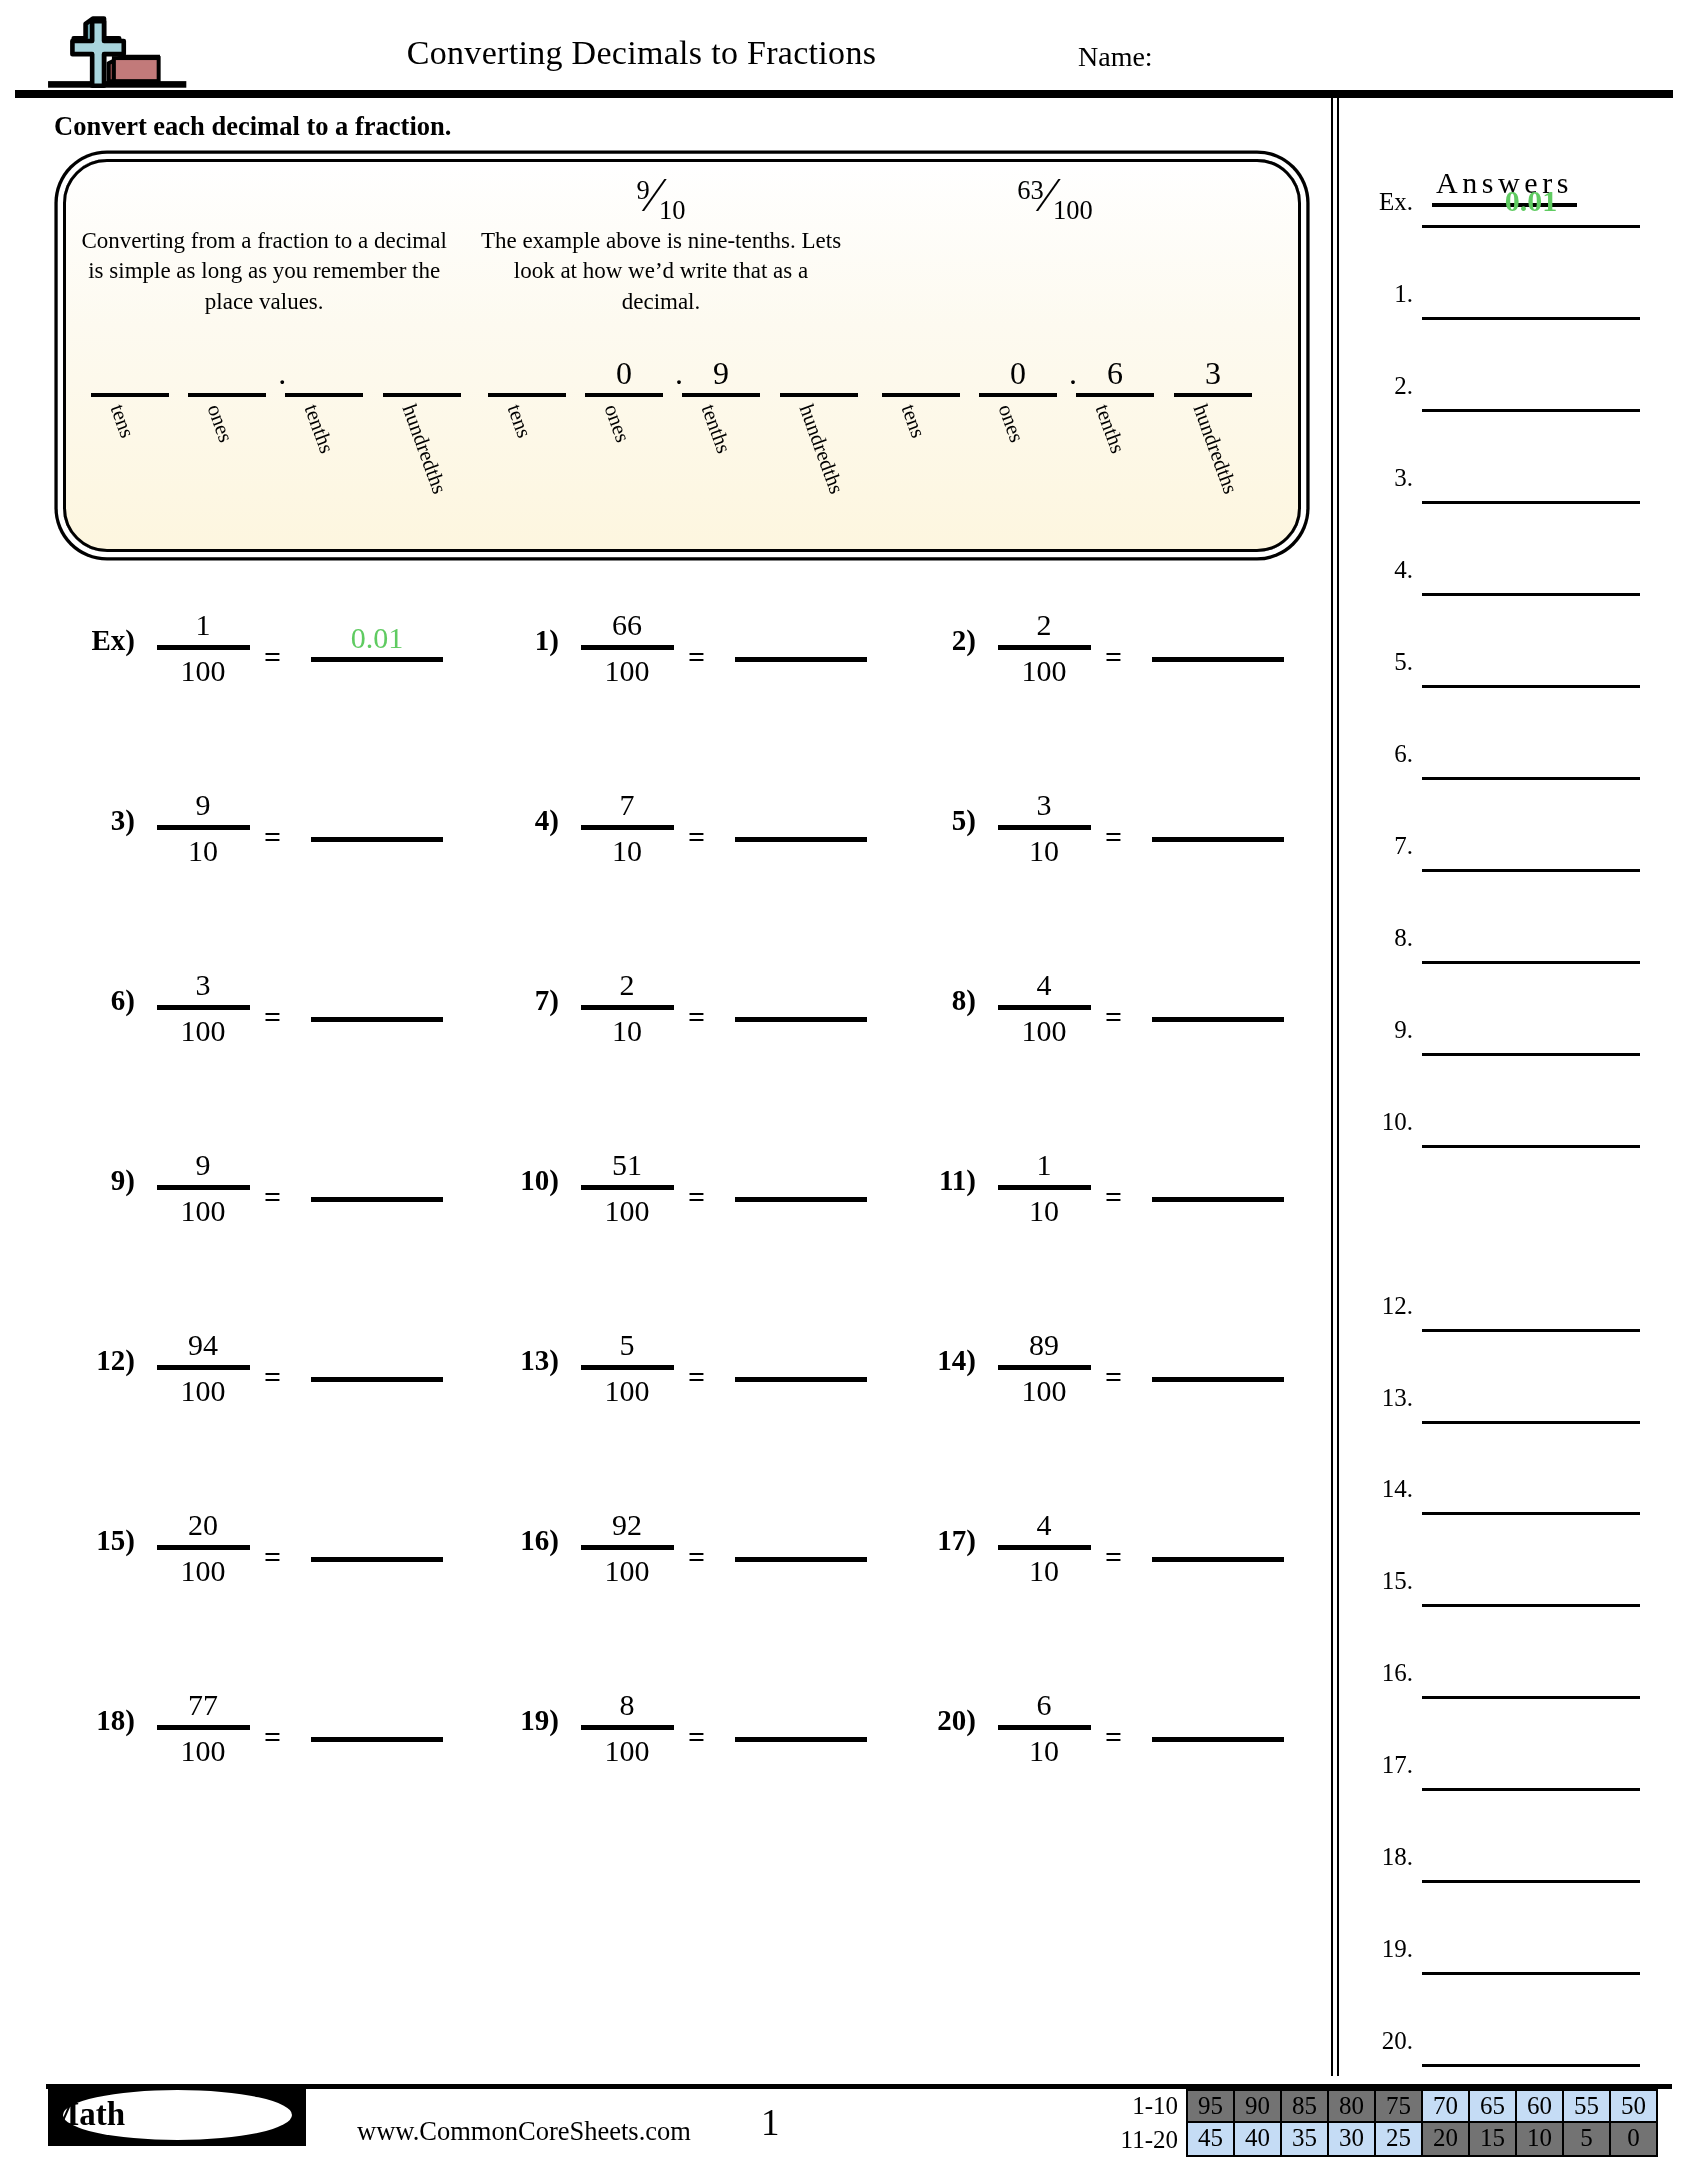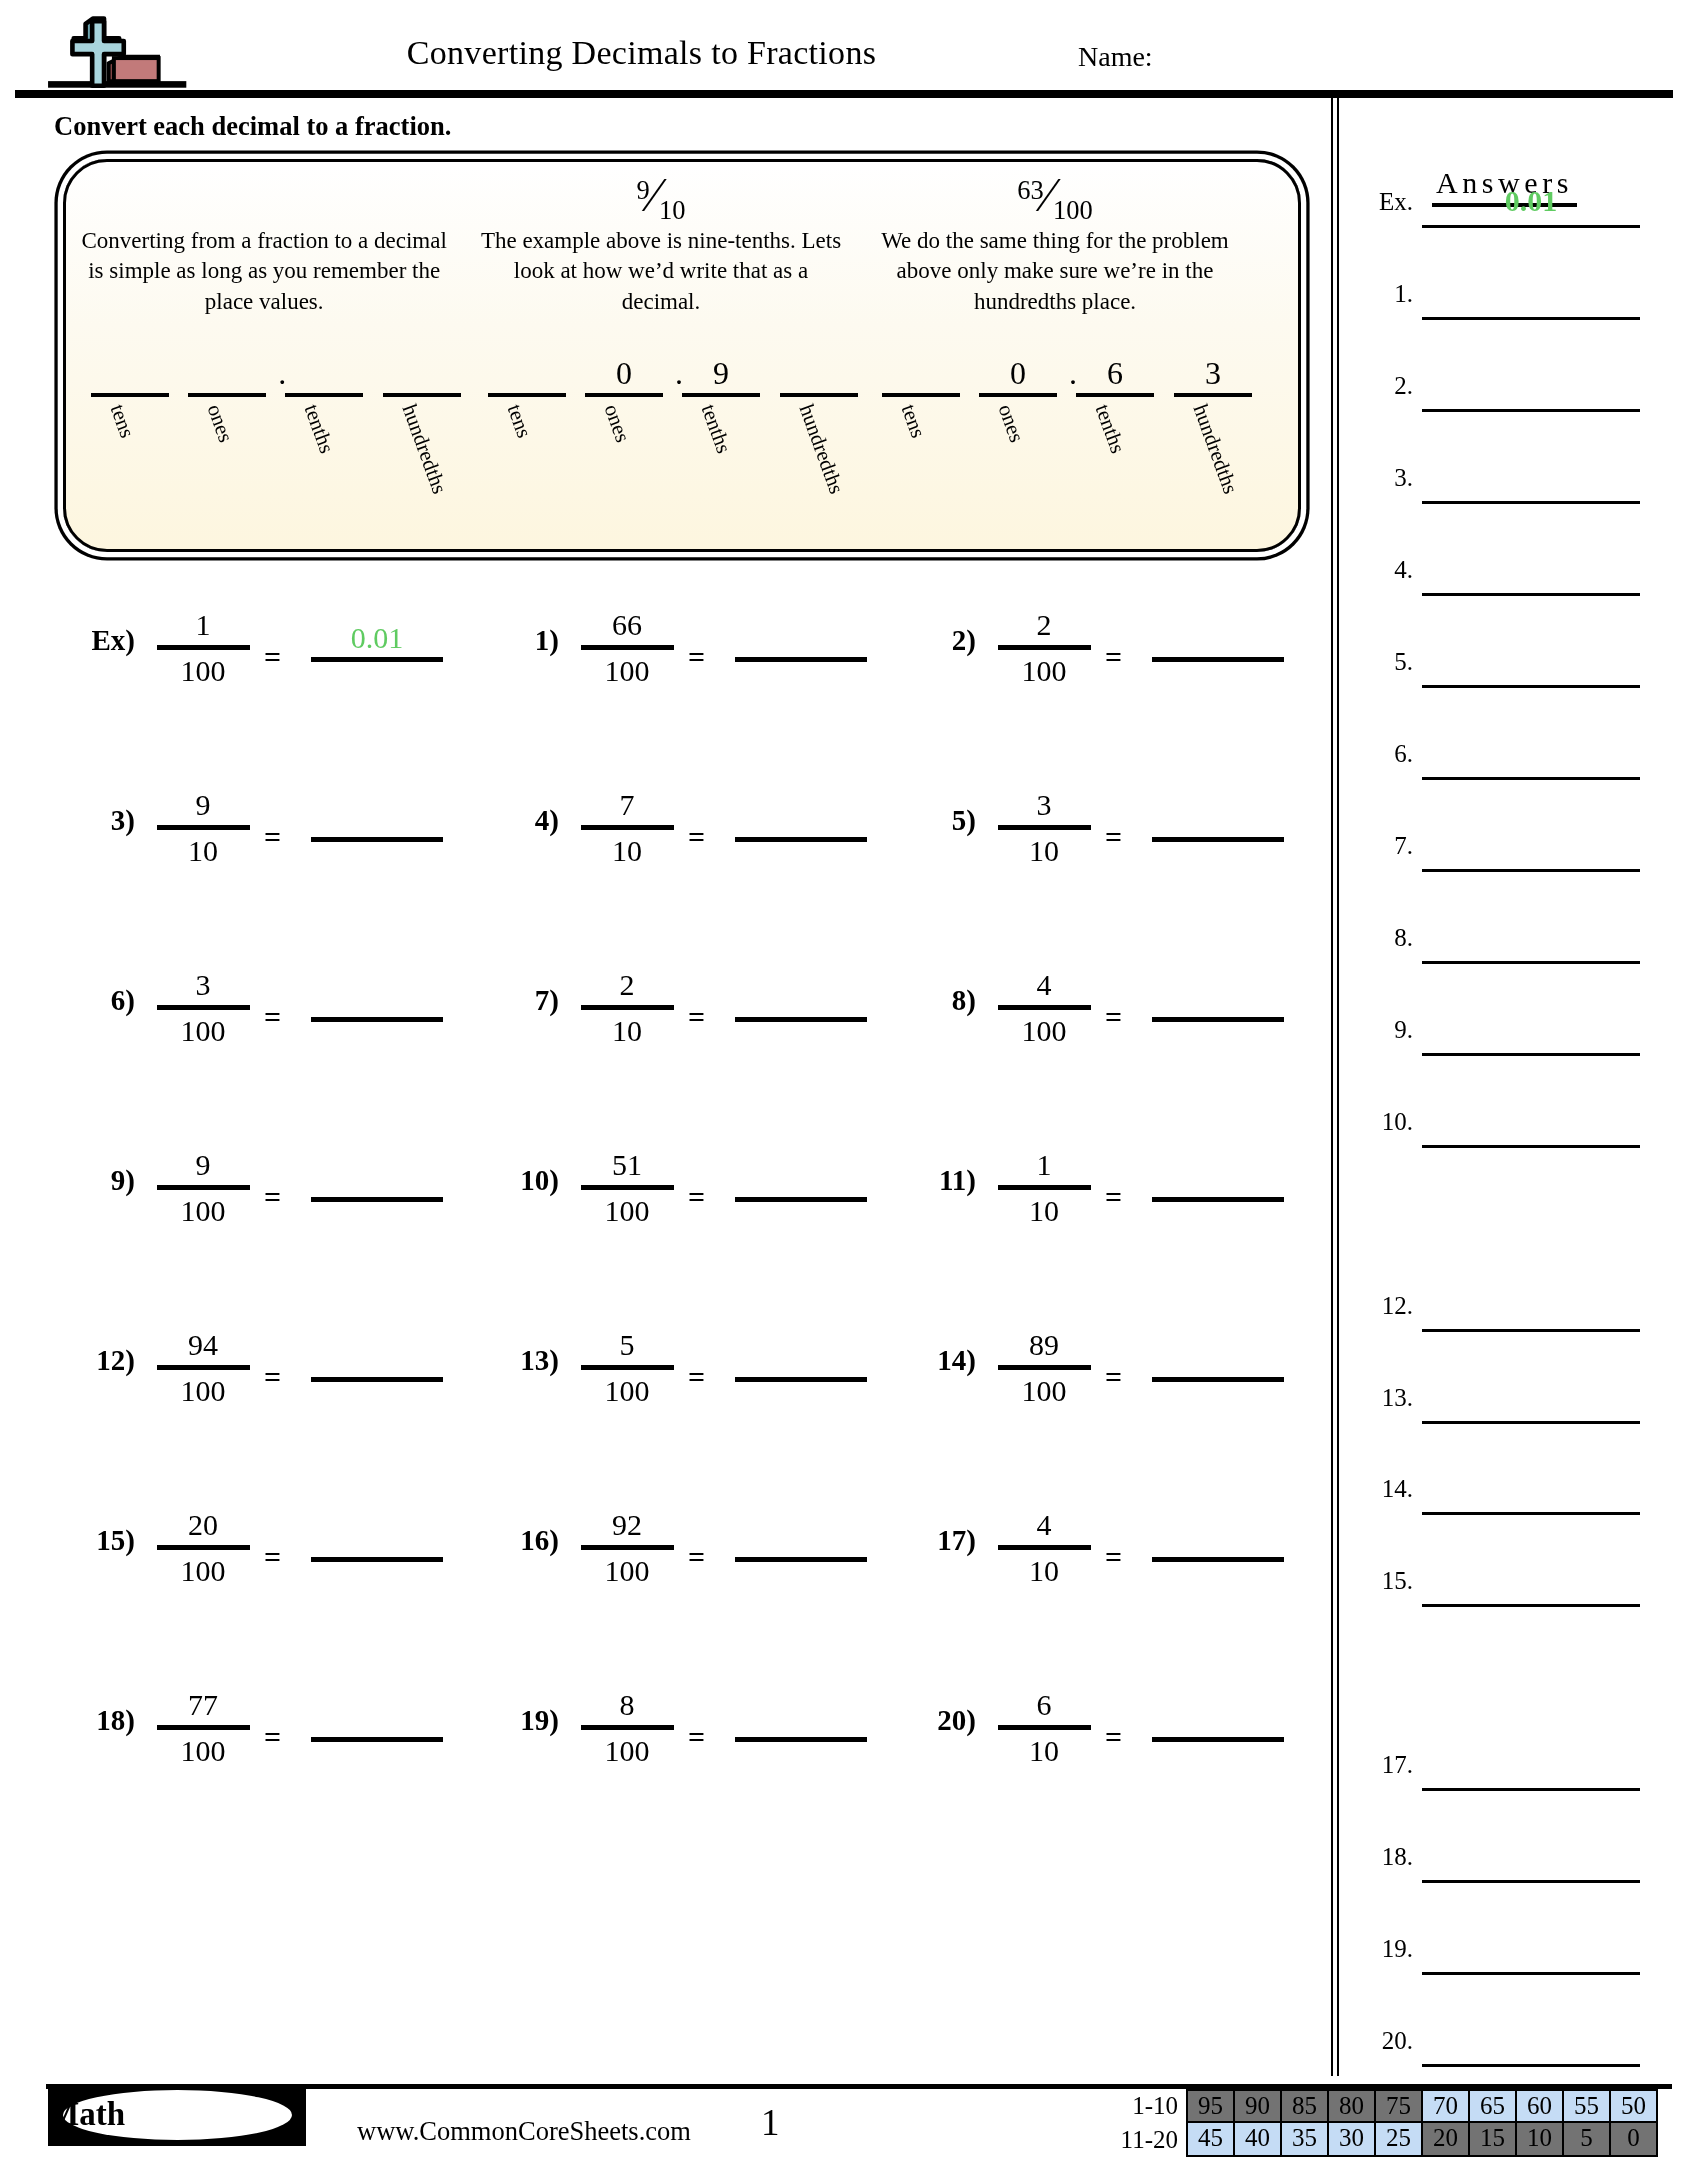--- a/index.html
+++ b/index.html
@@ -174,21 +174,20 @@
         <div class="blank"></div>
         <div class="lbl">hundredths</div>
       </div>
     </div>
   </div>
 
   <div class="ex-col c3">
     <div class="ex-frac">
       <span class="num">63</span><span class="sl">⁄</span><span class="den">100</span>
     </div>
-    <div class="ex-text">We do the same thing for the problem above only make sure we’re in the hundredths place.</div>
     <div class="pv-row">
       <div class="pv-dot">.</div>
       <div class="pv p1">
         <div class="digit"></div>
         <div class="blank"></div>
         <div class="lbl">tens</div>
       </div>
       <div class="pv p2">
         <div class="digit">0</div>
         <div class="blank"></div>
@@ -567,20 +566,25 @@
       <div class="val"></div>
       <div class="line"></div>
     </div>
     <div class="arow" style="top: 1373px;">
       <div class="lbl">14.</div>
       <div class="val"></div>
       <div class="line"></div>
     </div>
     <div class="arow" style="top: 1465px;">
       <div class="lbl">15.</div>
+      <div class="val"></div>
+      <div class="line"></div>
+    </div>
+    <div class="arow" style="top: 1557px;">
+      <div class="lbl">16.</div>
       <div class="val"></div>
       <div class="line"></div>
     </div>
     <div class="arow" style="top: 1649px;">
       <div class="lbl">17.</div>
       <div class="val"></div>
       <div class="line"></div>
     </div>
     <div class="arow" style="top: 1741px;">
       <div class="lbl">18.</div>

